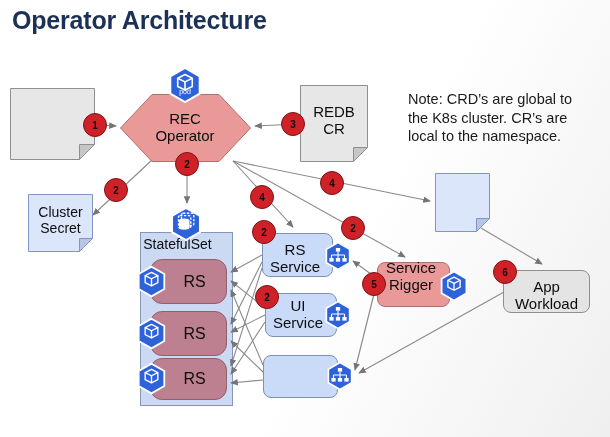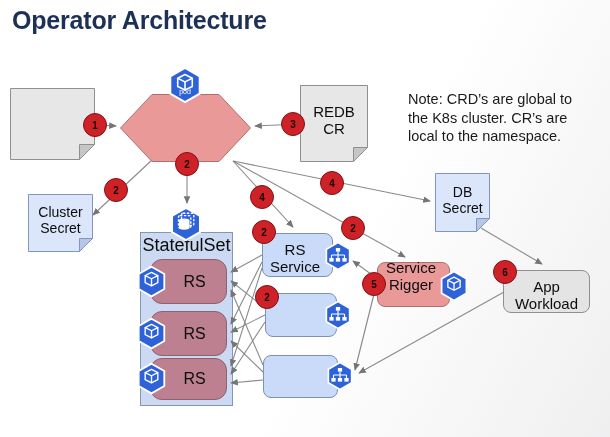--- a/index.html
+++ b/index.html
@@ -101,40 +101,41 @@
   <svg class="docsvg" style="left:28px;top:194px" width="65" height="58">
     <path d="M0.5,0.5 H64.5 V44.5 L51.5,57.5 H0.5 Z" fill="#dbe6fa" stroke="#8096c0"></path>
     <path d="M64.5,44.5 L51.5,57.5 L51.5,44.5 Z" fill="#b7c6e4" stroke="#8096c0"></path>
   </svg>
   <div class="node-label" style="left:28px;top:194px;width:65px;height:54px;font-size:14px">Cluster Secret</div>
 
   <svg class="docsvg" style="left:435px;top:173px" width="55" height="59">
     <path d="M0.5,0.5 H54.5 V45.5 L41.5,58.5 H0.5 Z" fill="#dbe6fa" stroke="#8096c0"></path>
     <path d="M54.5,45.5 L41.5,58.5 L41.5,45.5 Z" fill="#b7c6e4" stroke="#8096c0"></path>
   </svg>
-  <div class="node-label" style="left:435px;top:173px;width:55px;height:55px;font-size:14px">DB Secret</div>
 
   <svg class="docsvg" style="left:120px;top:94px" width="131" height="68">
     <polygon points="0.5,34 32,0.5 99,0.5 130.5,34 99,67.5 32,67.5" fill="#ea9999" stroke="#b36d6d"></polygon>
   </svg>
+  <div class="node-label" style="left:145px;top:110px;width:80px;height:36px;font-size:15px">REC Operator</div>
 
   <div class="box stsbox" style="left:140px;top:232px;width:93px;height:174px"></div>
-  <div class="node-label" style="left:140px;top:237px;width:93px;height:16px;font-size:18px">StatefulSet</div>
+  <div class="node-label" style="left:140px;top:237px;width:75px;height:16px;font-size:14px">StatefulSet</div>
 
   <div class="box rsbox" style="left:150px;top:259px;width:77px;height:45px"></div>
   <div class="node-label" style="left:162px;top:259px;width:65px;height:45px;font-size:16px">RS</div>
   <div class="box rsbox" style="left:150px;top:311px;width:77px;height:45px"></div>
   <div class="node-label" style="left:162px;top:311px;width:65px;height:45px;font-size:16px">RS</div>
   <div class="box rsbox" style="left:150px;top:358px;width:77px;height:42px"></div>
   <div class="node-label" style="left:162px;top:358px;width:65px;height:42px;font-size:16px">RS</div>
 
   <div class="box svcbox" style="left:262px;top:233px;width:71px;height:44px"></div>
   <div class="node-label" style="left:262px;top:233px;width:66px;height:52px;font-size:15px">RS Service</div>
 
   <div class="box svcbox" style="left:265px;top:293px;width:72px;height:44px"></div>
+  <div class="node-label" style="left:265px;top:293px;width:66px;height:44px;font-size:15px">UI Service</div>
 
   <div class="box svcbox" style="left:263px;top:355px;width:75px;height:43px"></div>
 
   <div class="box rosebox" style="left:377px;top:262px;width:73px;height:45px"></div>
   <div class="node-label" style="left:377px;top:262px;width:68px;height:30px;font-size:15px">Service Rigger</div>
 
   <div class="box graybox" style="left:503px;top:270px;width:87px;height:43px"></div>
   <div class="node-label" style="left:503px;top:270px;width:87px;height:51px;font-size:15px">App Workload</div>
 
   <svg class="arrows" width="610" height="437" viewBox="0 0 610 437">

